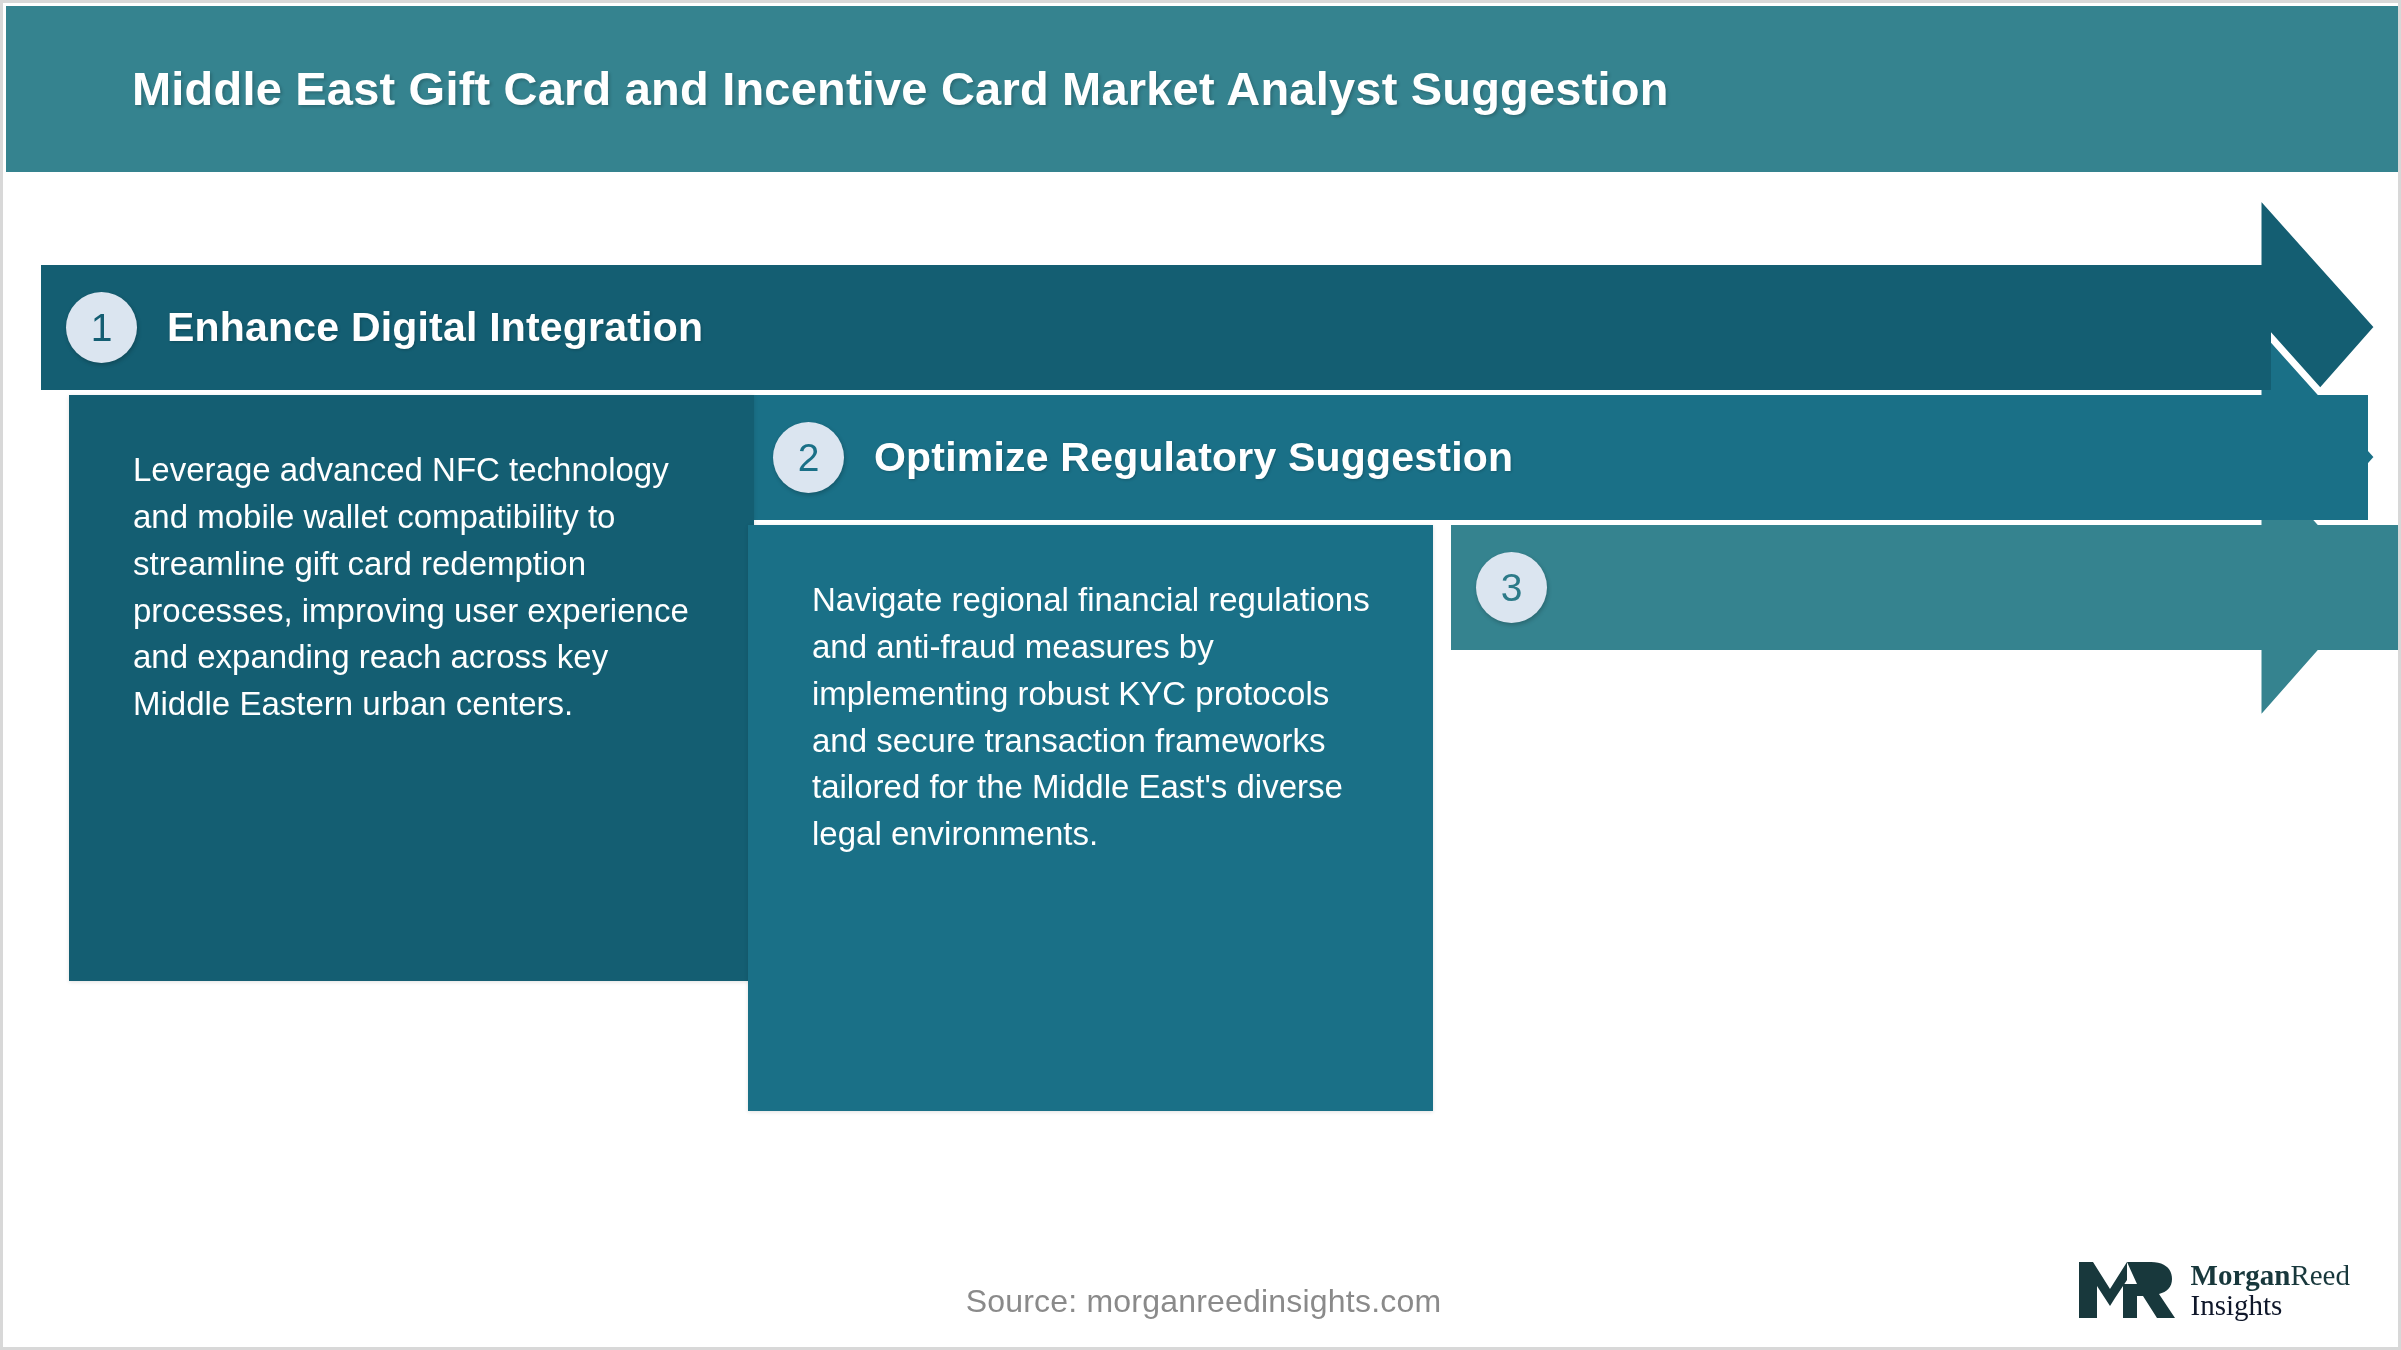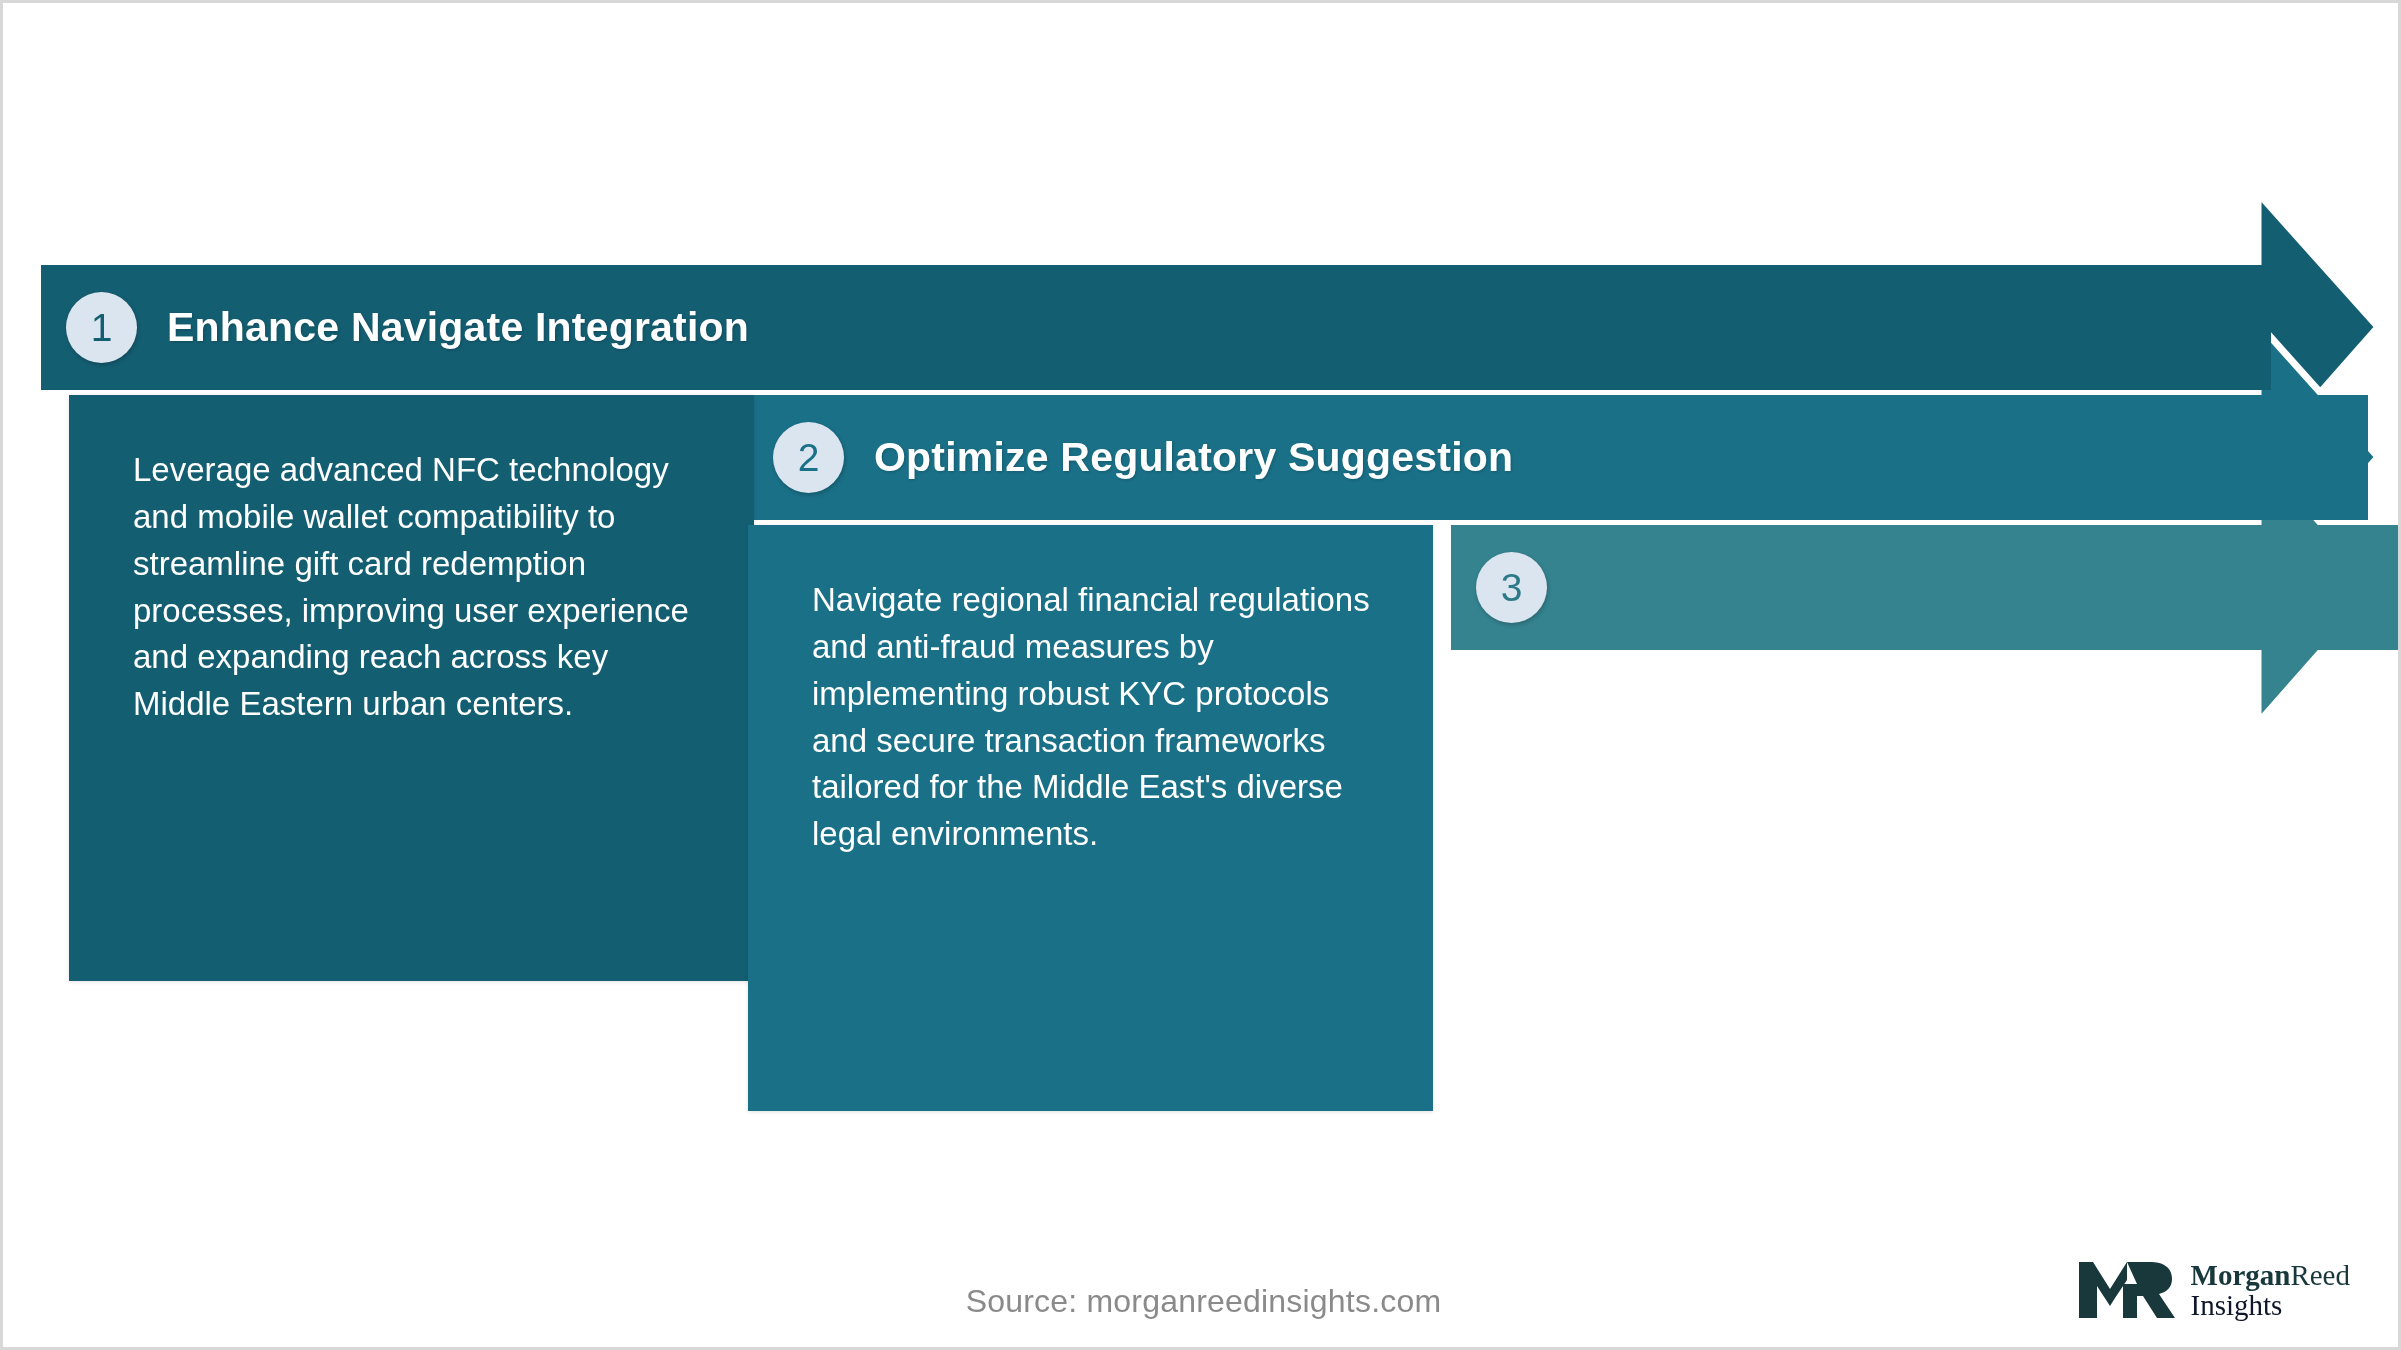--- a/index.html
+++ b/index.html
@@ -128,20 +128,23 @@
   .logo-line2{
     font-family:"Liberation Serif", serif;
     font-size:29px;color:#0f172a;
   }
 </style>
 </head>
 <body>
 
 <div class="canvas">
 
+  <div class="header">
+    <h1 class="header-title">Middle East Gift Card and Incentive Card Market Analyst Suggestion</h1>
+  </div>
 
   <svg class="arrows" viewBox="0 0 2401 1350" xmlns="http://www.w3.org/2000/svg">
 
     <g>
       <path d="M 38 262 L 2255 262 L 2255 190 L 2375 324 L 2255 460 L 2255 387 L 38 387 Z" fill="#145e72"></path>
     </g>
 
     <path d="M 38 262 L 2255 262 L 2255 190 L 2375 324 L 2255 460 L 2255 387 L 38 387 Z" fill="none" stroke="#ffffff" stroke-width="7"></path>
 
     <g>
@@ -150,21 +153,21 @@
     <path d="M 745 392 L 2255 392 L 2255 320 L 2375 454 L 2255 590 L 2255 517 L 745 517 Z" fill="none" stroke="#ffffff" stroke-width="7"></path>
 
     <g>
       <path d="M 1448 522 L 2255 522 L 2255 450 L 2375 584 L 2255 720 L 2255 647 L 1448 647 Z" fill="#35838f"></path>
     </g>
     <path d="M 1448 522 L 2255 522 L 2255 450 L 2375 584 L 2255 720 L 2255 647 L 1448 647 Z" fill="none" stroke="#ffffff" stroke-width="7"></path>
   </svg>
 
   <div class="band band-1">
     <div class="num-circle">1</div>
-    <div class="band-title">Enhance Navigate Integration</div>
+    <div class="band-title">Enhance Digital Integration</div>
   </div>
 
   <div class="band band-2">
     <div class="num-circle">2</div>
     <div class="band-title">Optimize Regulatory Suggestion</div>
   </div>
 
   <div class="band band-3">
     <div class="num-circle">3</div>
   </div>

